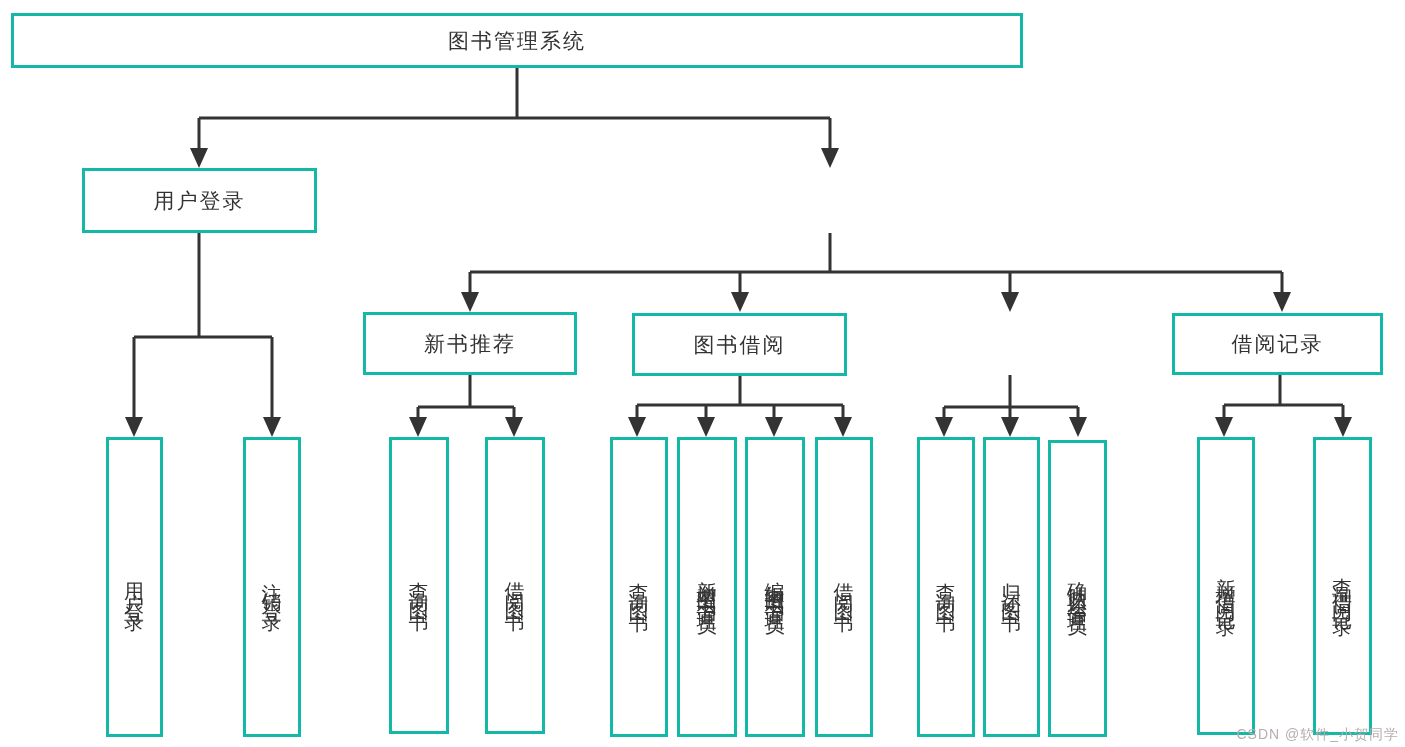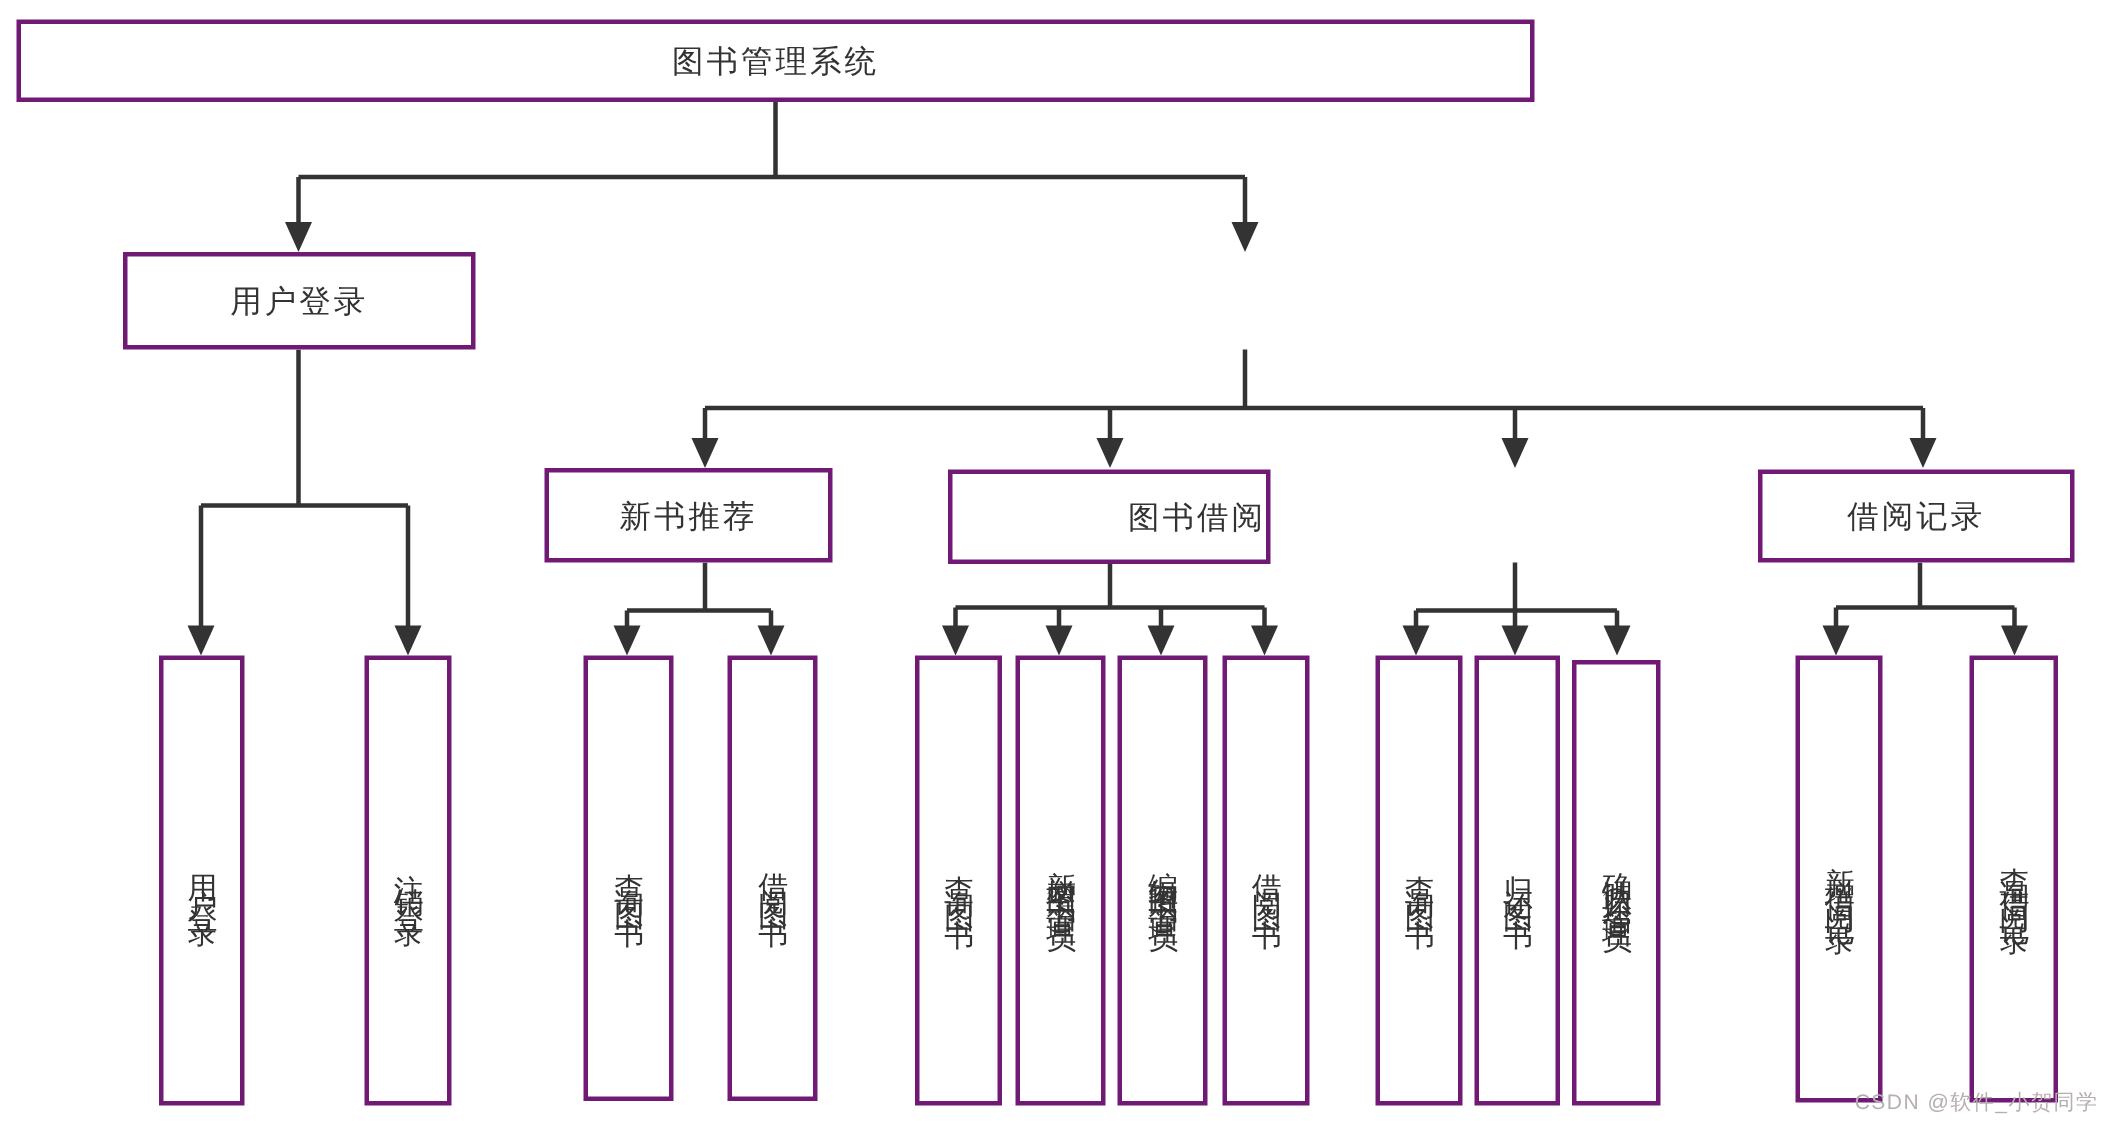--- a/index.html
+++ b/index.html
@@ -14,21 +14,21 @@
   }
   .wires {
     position: absolute;
     left: 0; top: 0;
     width: 1405px; height: 747px;
     pointer-events: none;
   }
   .node {
     position: absolute;
     background: #ffffff;
-    border: 3px solid #701a75;
+    border: 3px solid #14b8a6;
     box-sizing: border-box;
     display: flex;
     align-items: center;
     justify-content: center;
   }
   .node .lbl {
     font-size: 21px;
     letter-spacing: 2px;
     color: #333333;
     white-space: nowrap;
@@ -116,24 +116,24 @@
   </svg>
 
   <div class="node" style="left:11px; top:13px; width:1012px; height:55px;">
     <span class="lbl">图书管理系统</span>
   </div>
 
   <div class="node" style="left:82px; top:168px; width:235px; height:65px;">
     <span class="lbl">用户登录</span>
   </div>
 
-  <div class="node" style="left:363px; top:312px; width:192px; height:63px;">
+  <div class="node" style="left:363px; top:312px; width:214px; height:63px;">
     <span class="lbl">新书推荐</span>
   </div>
-  <div class="node" style="left:632px; top:313px; width:215px; height:63px;justify-content:flex-end;">
+  <div class="node" style="left:632px; top:313px; width:215px; height:63px;">
     <span class="lbl">图书借阅</span>
   </div>
   <div class="node" style="left:1172px; top:313px; width:211px; height:62px;">
     <span class="lbl">借阅记录</span>
   </div>
 
   <div class="node leaf" style="left:106px; top:437px; width:57px; height:300px;">
     <span class="lbl">用户登录</span>
   </div>
   <div class="node leaf" style="left:243px; top:437px; width:58px; height:300px;">

